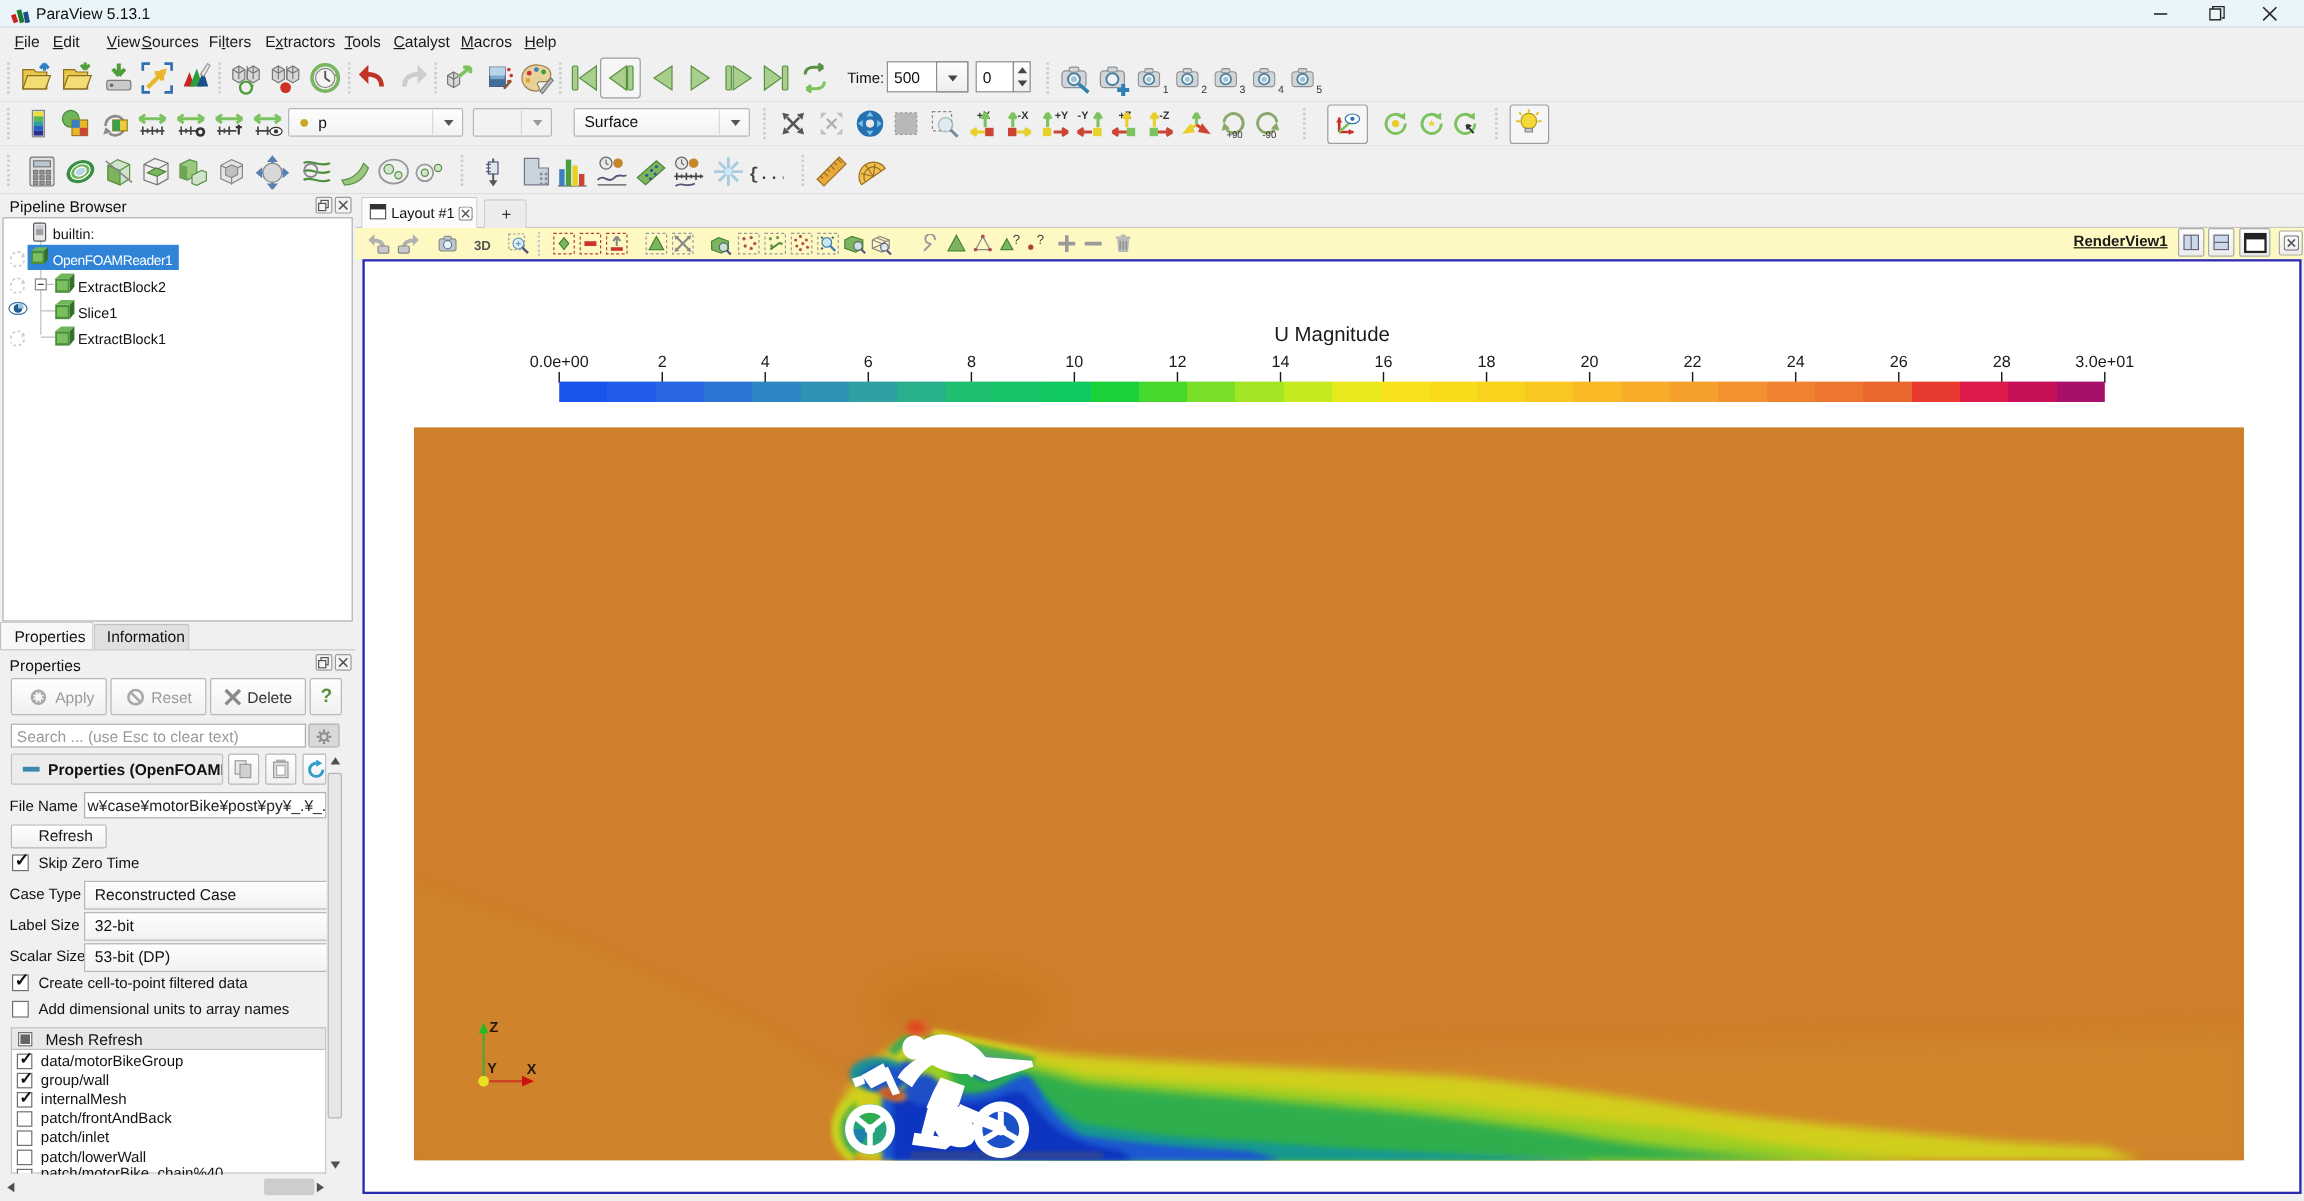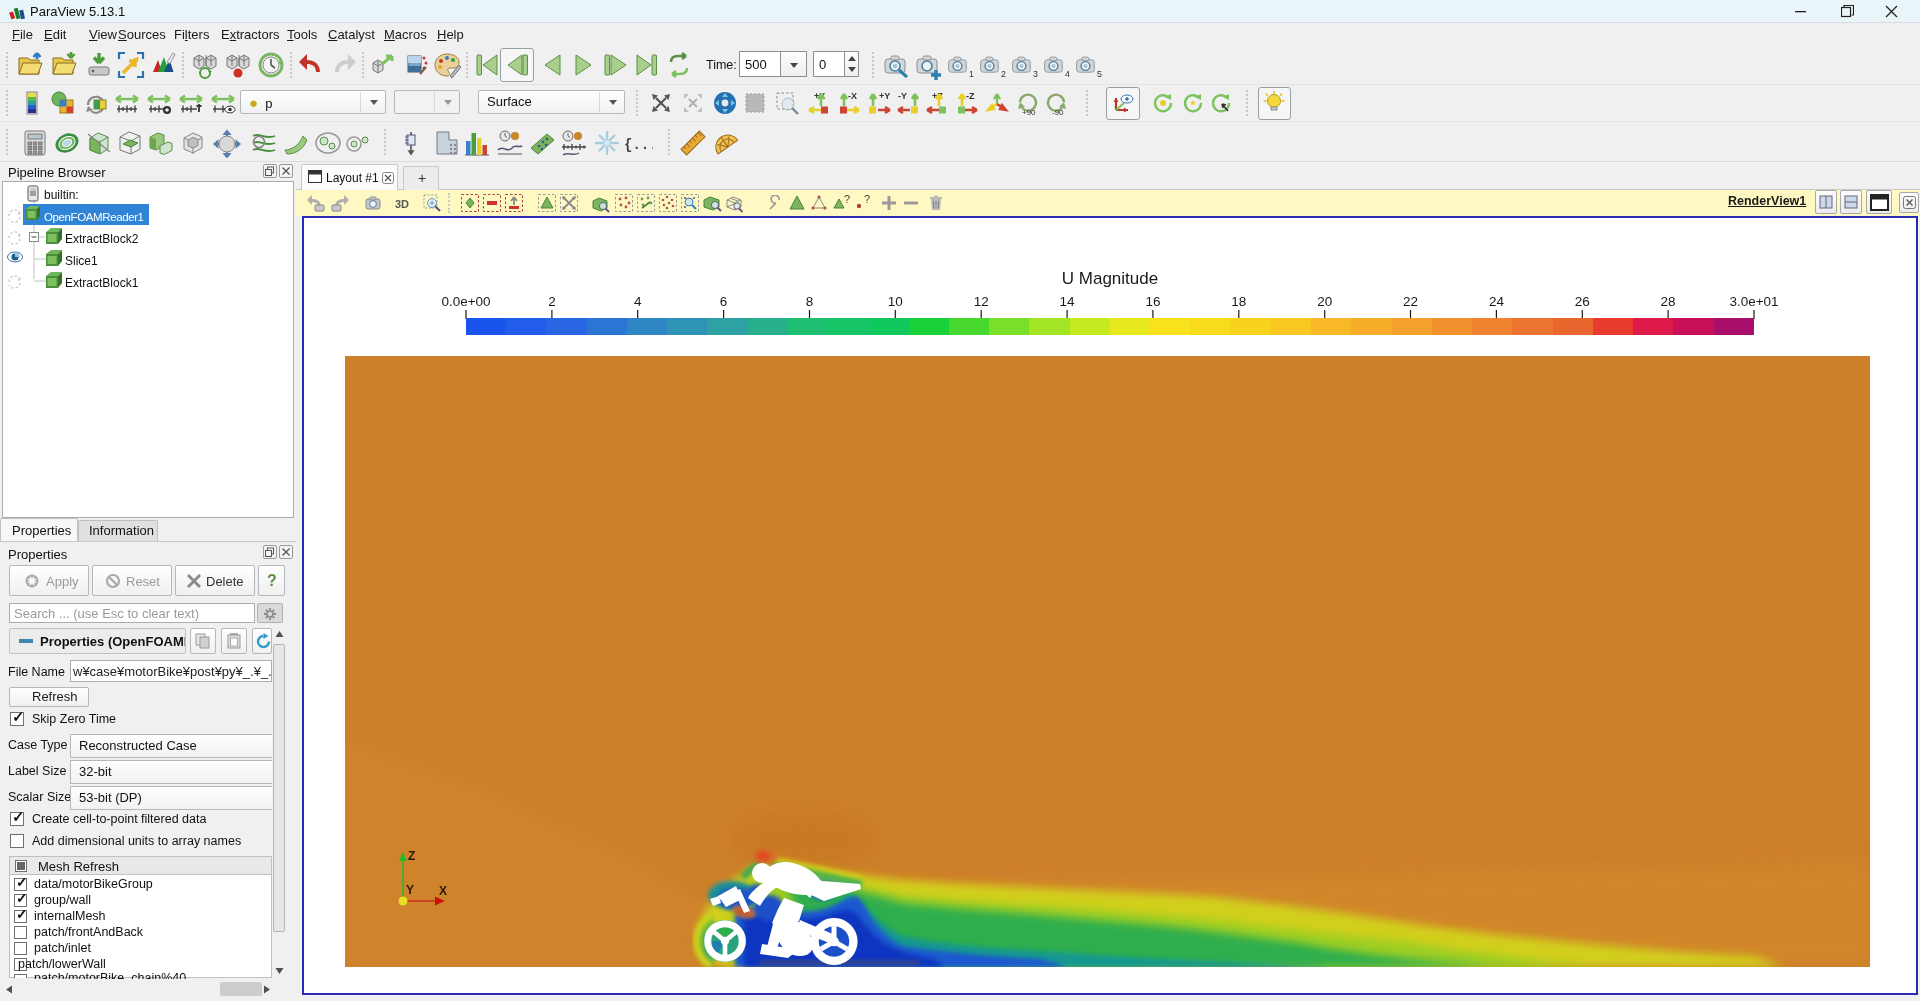--- a/index.html
+++ b/index.html
@@ -761,21 +761,21 @@
     <span class="ck" style="left:16px;top:728px;font-size:14px">✓</span>
  <span class="lbl" style="left:34px;top:731px">group/wall</span>
  <div class="cb" style="left:14px;top:748px;width:13px;height:13px"></div>
     <span class="ck" style="left:16px;top:744px;font-size:14px">✓</span>
  <span class="lbl" style="left:34px;top:747px">internalMesh</span>
  <div class="cb" style="left:14px;top:764px;width:13px;height:13px"></div>
  <span class="lbl" style="left:34px;top:763px">patch/frontAndBack</span>
  <div class="cb" style="left:14px;top:780px;width:13px;height:13px"></div>
  <span class="lbl" style="left:34px;top:779px">patch/inlet</span>
  <div class="cb" style="left:14px;top:796px;width:13px;height:13px"></div>
- <span class="lbl" style="left:18px;top:795px">patch/lowerWall</span>
+ <span class="lbl" style="left:34px;top:795px">patch/lowerWall</span>
  <div class="cb" style="left:14px;top:812px;width:13px;height:13px;height:4px;border-bottom:none"></div>
  <span class="lbl" style="left:34px;top:809px;clip-path:inset(0 0 6px 0)">patch/motorBike_chain%40</span>
 
  <div class="abs" style="left:272px;top:466px;width:14px;height:352px;background:#f0f0f0">
   <svg class="abs" style="left:3px;top:2px" width="9" height="9" viewBox="0 0 9 9">
         <path d="M4.5 1 L8.5 7 H0.5z" fill="#505050"></path>
       </svg>
   <div class="abs" style="left:1px;top:16px;width:12px;height:288px;background:#e6e6e6;border:1px solid #b4b4b4;border-radius:2px"></div>
   <svg class="abs" style="left:3px;top:338px" width="9" height="9" viewBox="0 0 9 9">
         <path d="M4.5 8 L8.5 2 H0.5z" fill="#505050"></path>

